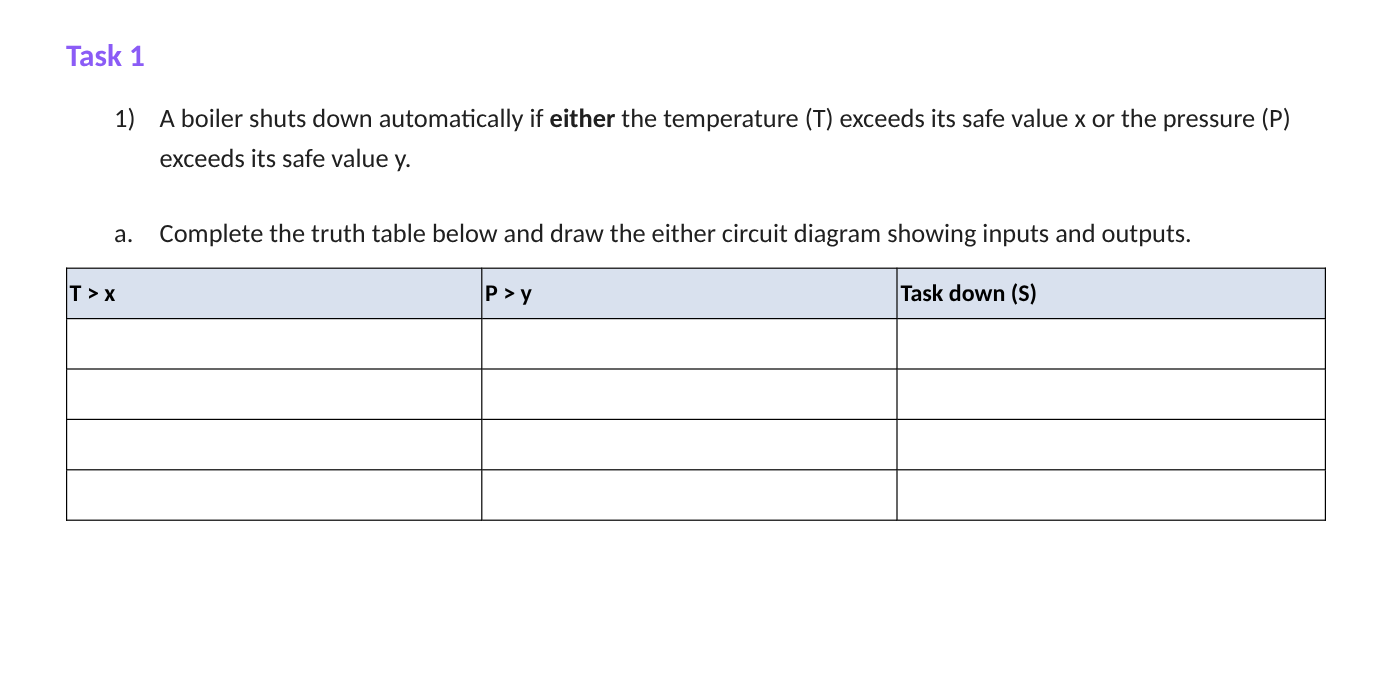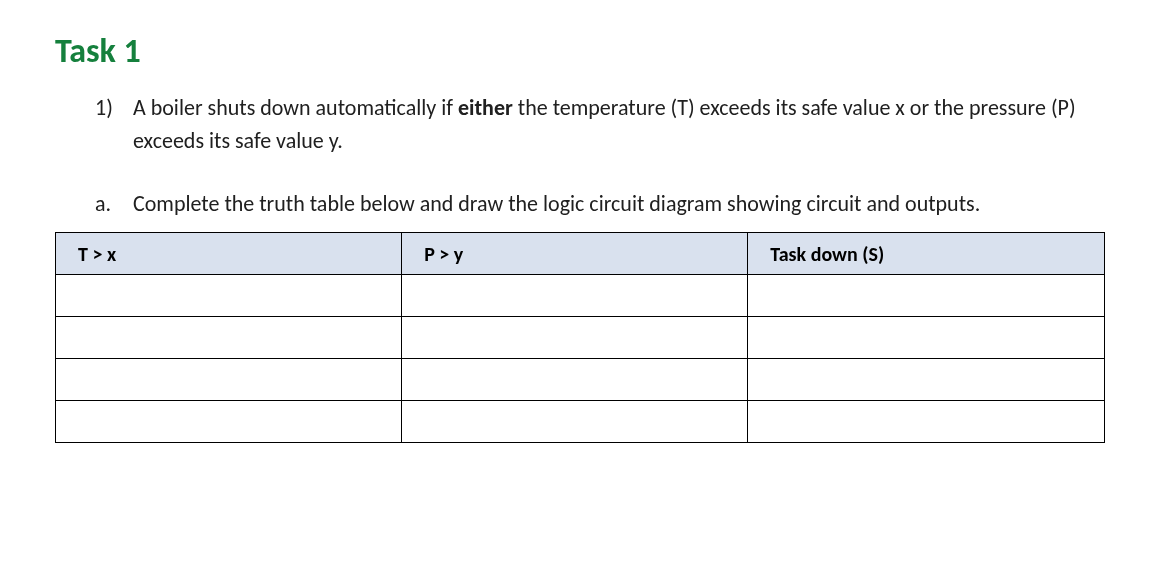--- a/index.html
+++ b/index.html
@@ -9,22 +9,22 @@
     }
     body {
       font-family: Calibri, "Segoe UI", Arial, sans-serif;
       background: #ffffff;
       width: 1160px;
       height: 580px;
       padding: 30px 55px 30px 55px;
       color: #000000;
     }
     .task-title {
-      color: #15803d;
-      font-size: 34px;
+      color: #8b5cf6;
+      font-size: 26px;
       font-weight: bold;
       margin-bottom: 20px;
     }
     .question-block {
       margin-left: 40px;
       margin-bottom: 30px;
     }
     .question-line {
       display: flex;
       align-items: flex-start;
@@ -64,21 +64,21 @@
     }
     table.truth-table {
       width: 100%;
       border-collapse: collapse;
       margin-top: 4px;
     }
     table.truth-table th,
     table.truth-table td {
       border: 1.5px solid #000000;
       text-align: left;
-      padding: 6px 22px;
+      padding: 6px 2px;
       font-size: 20px;
       height: 42px;
     }
     table.truth-table th {
       background-color: #d9e1ee;
       font-weight: bold;
     }
     table.truth-table td {
       background-color: #ffffff;
     }
@@ -96,21 +96,21 @@
     <span class="question-number">1)</span>
     <span class="question-text">
       <span>A boiler shuts down automatically if </span><span class="bold">either</span><span> the temperature (T) exceeds its safe value x or the pressure (P) exceeds its safe value y.</span>
     </span>
   </div>
 </div>
 
 <div class="subquestion-block">
   <div class="subquestion-line">
     <span class="subquestion-letter">a.</span>
-    <span class="subquestion-text">Complete the truth table below and draw the logic circuit diagram showing circuit and outputs.</span>
+    <span class="subquestion-text">Complete the truth table below and draw the either circuit diagram showing inputs and outputs.</span>
   </div>
 </div>
 
 <table class="truth-table">
   <thead>
     <tr>
       <th class="col-1">T &gt; x</th>
       <th class="col-2">P &gt; y</th>
       <th class="col-3">Task down (S)</th>
     </tr>

